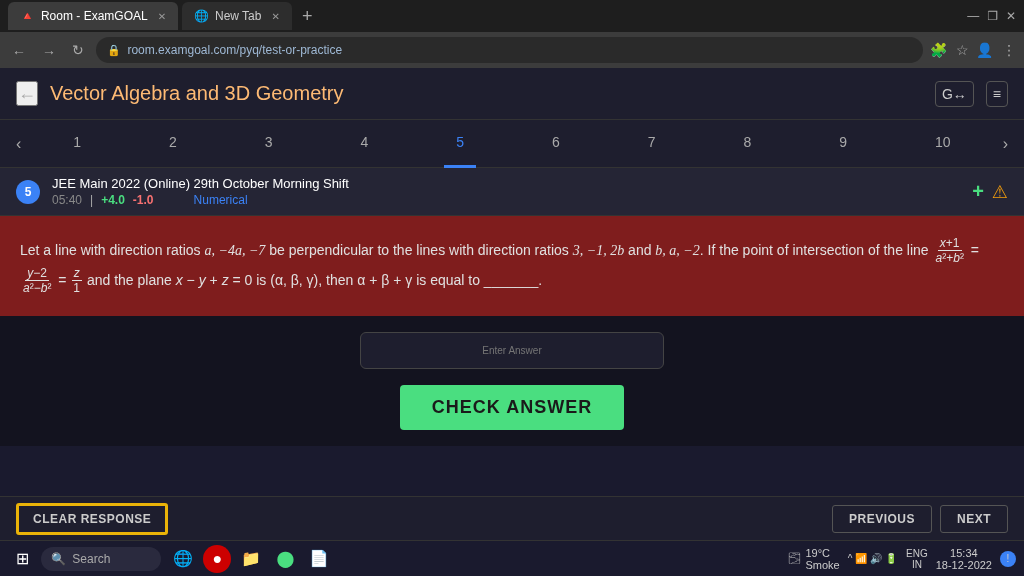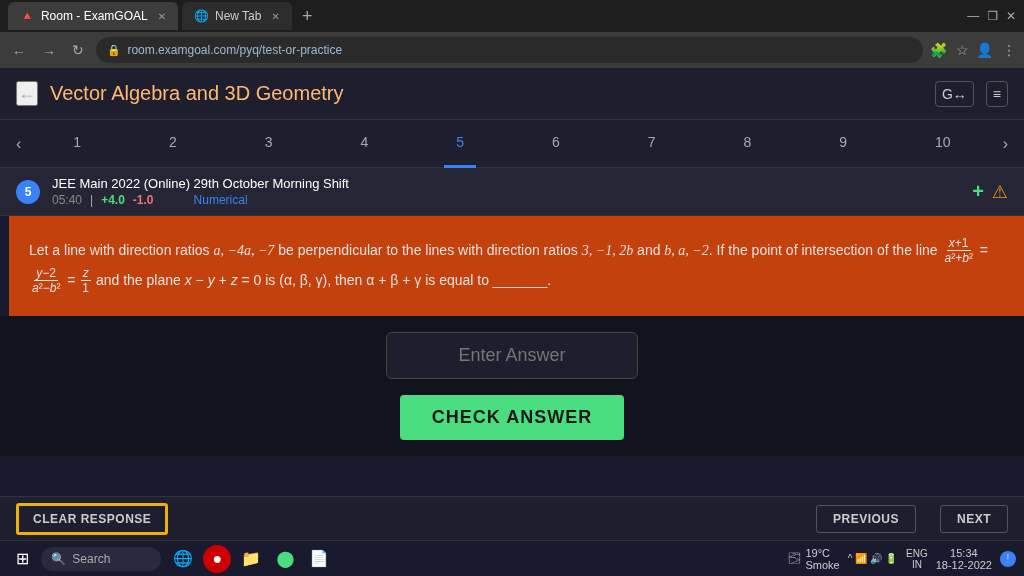--- a/index.html
+++ b/index.html
@@ -41,32 +41,32 @@
     .q-source { font-size: 13px; color: #fff; }
     .q-tags { display: flex; gap: 8px; align-items: center; font-size: 12px; margin-top: 2px; }
     .tag-time { color: #888; }
     .tag-plus { color: #4ade80; font-weight: bold; }
     .tag-minus { color: #f87171; font-weight: bold; }
     .tag-type { color: #3b82f6; padding-left: 32px; }
     .q-actions { display: flex; gap: 8px; align-items: center; }
     .q-action-btn { background: none; border: none; font-size: 18px; cursor: pointer; color: #aaa; }
 
     
-    .question-content { background: #c2410c; padding: 20px 20px 12px; min-height: 100px; margin-left: 9px; }
+    .question-content { background: #7f1d1d; padding: 20px 20px 12px; min-height: 100px; }
     .question-text { font-size: 14px; color: #e0e0e0; line-height: 1.7; }
 
     
     .answer-section { background: #13131f; padding: 16px 20px; display: flex; flex-direction: column; align-items: center; gap: 16px; }
-    .answer-input { width: 252px; background: #1e1e2e; border: 1px solid #444; border-radius: 6px; padding: 12px 16px; font-size: 18px; color: #888; text-align: center; outline: none; }
+    .answer-input { width: 304px; background: #1e1e2e; border: 1px solid #444; border-radius: 6px; padding: 12px 16px; font-size: 10px; color: #888; text-align: center; outline: none; }
     .check-answer-btn { background: #4ade80; color: #1a1a1a; border: none; border-radius: 4px; padding: 12px 32px; font-size: 18px; font-weight: bold; letter-spacing: 1px; cursor: pointer; }
 
     
     .bottom-bar { position: absolute; bottom: 36px; left: 0; right: 0; background: #1e1e2e; border-top: 1px solid #333; height: 44px; display: flex; align-items: center; justify-content: space-between; padding: 0 16px; }
     .clear-btn { border: 3px solid #eab308; background: none; color: #ccc; padding: 6px 14px; font-size: 12px; font-weight: bold; letter-spacing: 0.5px; cursor: pointer; border-radius: 3px; }
-    .nav-btns { display: flex; gap: 24px; justify-content: flex-end; }
+    .nav-btns { display: flex; gap: 8px; justify-content: flex-end; }
     .prev-btn, .next-btn { border: 1px solid #555; background: none; color: #ccc; padding: 6px 16px; font-size: 12px; font-weight: bold; letter-spacing: 0.5px; cursor: pointer; border-radius: 3px; }
 
     
     .taskbar { position: absolute; bottom: 0; left: 0; right: 0; height: 36px; background: #1a1a2e; display: flex; align-items: center; padding: 0 8px; gap: 4px; border-top: 1px solid #333; }
     .taskbar-start { background: none; border: none; color: #fff; font-size: 16px; cursor: pointer; padding: 0 8px; }
     .taskbar-search { background: #2a2a3e; border: none; border-radius: 16px; height: 24px; width: 120px; padding: 0 10px; color: #aaa; font-size: 12px; display: flex; align-items: center; gap: 6px; }
     .taskbar-apps { display: flex; gap: 6px; align-items: center; margin-left: 4px; }
     .taskbar-app { width: 28px; height: 28px; display: flex; align-items: center; justify-content: center; font-size: 16px; cursor: pointer; border-radius: 4px; }
     .taskbar-right { margin-left: auto; display: flex; align-items: center; gap: 8px; font-size: 11px; color: #ccc; }
     .taskbar-time { text-align: center; font-size: 11px; }

